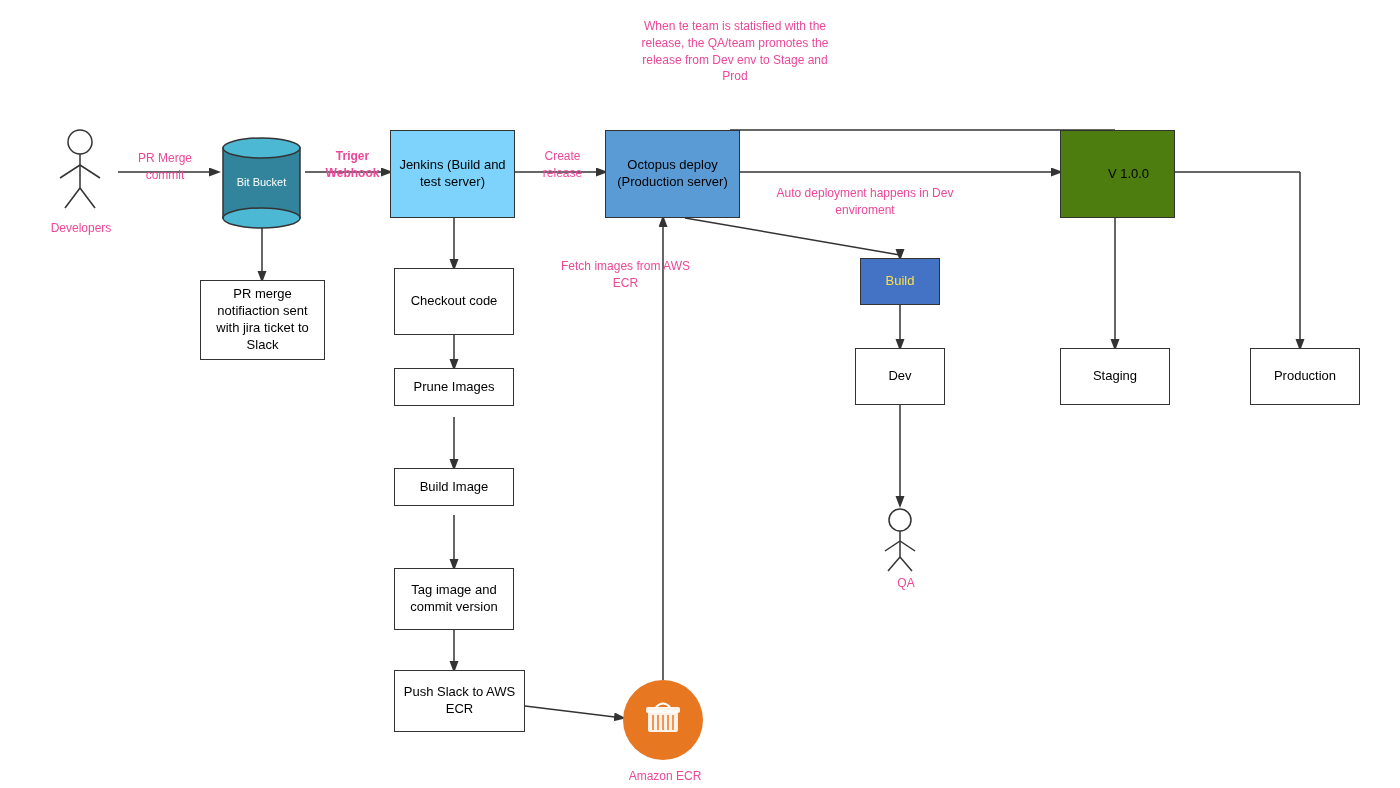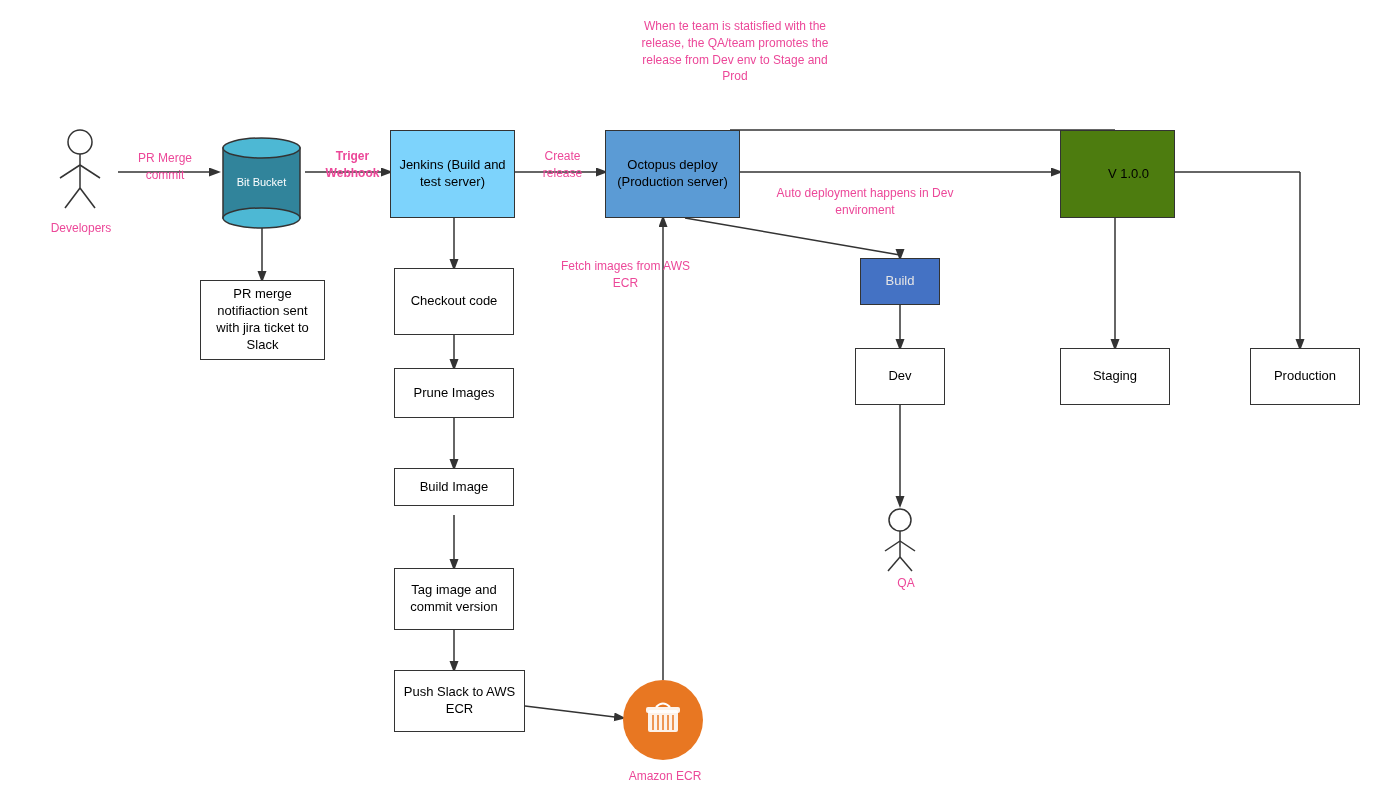--- a/index.html
+++ b/index.html
@@ -33,21 +33,21 @@
       color: #000;
       border: 1.5px solid #333;
     }
     .node-blue {
       background: #5b9bd5;
       color: #000;
       border: 1.5px solid #333;
     }
     .node-blue-dark {
       background: #4472c4;
-      color: #e5e5e5;
+      color: #fde047;
       border: 1.5px solid #333;
     }
     .node-blue-light {
       background: #4d7c0f;
       color: #000;
       border: 1.5px solid #333;
       padding-left: 28px;
     }
     .label-text {
       position: absolute;
@@ -201,21 +201,21 @@
     <span>PR merge
 notifiaction sent
 with jira ticket to
 Slack</span>
   </div>
 
   <div class="node-box" style="left:394px;top:268px;width:120px;height:67px;">
     <span>Checkout code</span>
   </div>
 
-  <div class="node-box" style="left:394px;top:368px;width:120px;height:50px;">
+  <div class="node-box" style="left:394px;top:368px;width:120px;height:38px;">
     <span>Prune Images</span>
   </div>
 
   <div class="node-box" style="left:394px;top:468px;width:120px;height:38px;">
     <span>Build Image</span>
   </div>
 
   <div class="node-box" style="left:394px;top:568px;width:120px;height:62px;">
     <span>Tag image and
 commit version</span>

